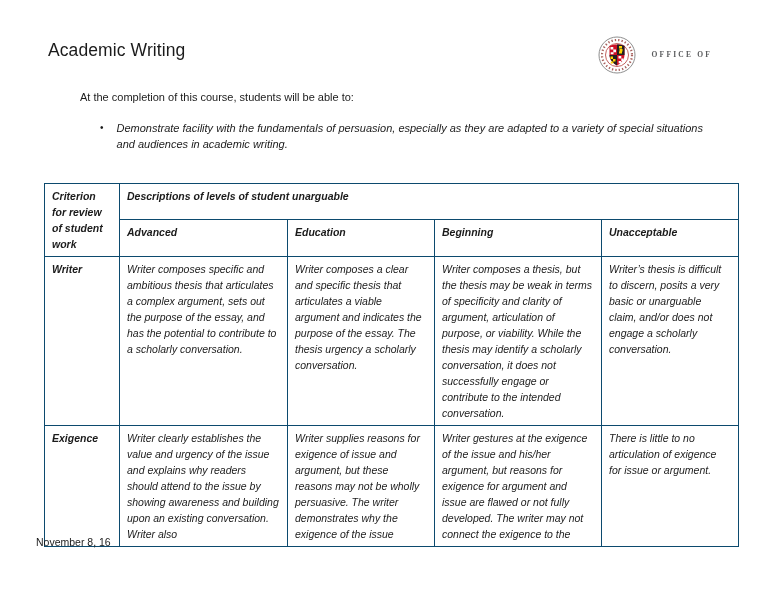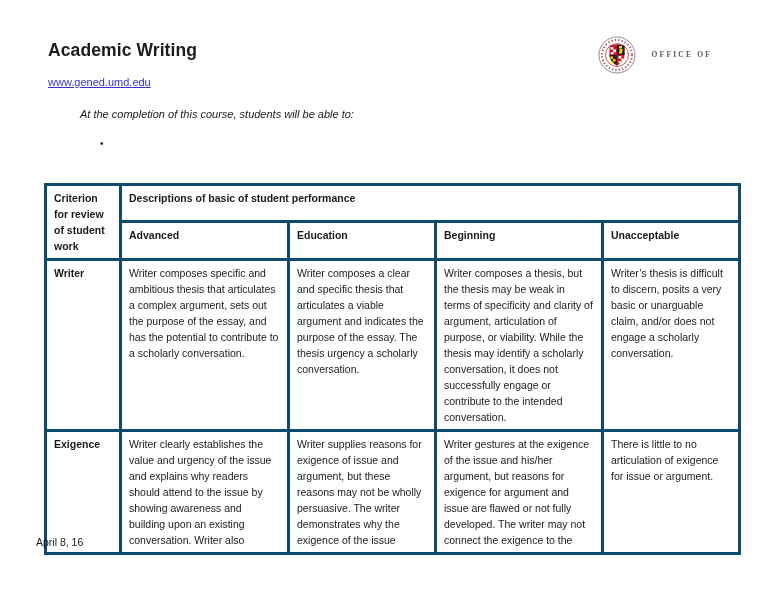--- a/index.html
+++ b/index.html
@@ -12,58 +12,59 @@
     overflow: hidden;
   }
   .page { position: relative; width: 768px; height: 593px; }
 
   
   .header {
     display: flex; justify-content: space-between; align-items: flex-start;
     padding: 38px 56px 0 48px;
   }
   .page-title {
-    font-size: 17.5px; font-weight: bold; letter-spacing: 0.1px;
+    font-size: 17.5px; font-weight: normal; letter-spacing: 0.1px;
     margin: 2px 0 0 0;
   }
   .logo { display: flex; align-items: center; gap: 16px; margin-top: -2px; text-align: right; }
   .logo-seal { width: 38px; height: 38px; flex: 0 0 auto; }
   .logo-text { display: flex; flex-direction: column; color: #595a5c; font-family: "Liberation Serif", serif; }
   .logo-line1 { font-size: 7.5px; letter-spacing: 2.2px; font-weight: bold; margin-bottom: 1px; }
   .logo-line2 { font-size: 13px; letter-spacing: 0.6px; }
 
   
   .intro p { margin: 0; font-size: 11px; line-height: 16.5px; }
   .p1 { margin: 17px 30px 0 48px !important; width: 690px; }
   .link-line { margin: 0 0 0 48px !important; }
   .link-line a { color: #3636cf; text-decoration: underline; }
   .p2 { margin: 14px 30px 0 48px !important; width: 690px; }
   .outcome-lead {
-    margin: 15px 0 0 80px !important; font-style: italic;
+    margin: 15px 0 0 80px !important; 
   }
   .outcome-bullet {
     display: flex; gap: 13px; margin: 14px 0 0 100px;
     font-size: 11px; line-height: 16.5px; font-style: italic;
   }
   .bullet-marker { font-style: normal; font-size: 10px; line-height: 16.5px; }
   .outcome-bullet-text { width: 600px; margin: 0; }
 
   
   table.rubric {
     border-collapse: collapse;
     margin: 30px 0 0 44px;
     width: 694px;
     table-layout: fixed;
     font-size: 10.5px; line-height: 16px;
   }
   table.rubric th, table.rubric td {
-    border: 3px solid #0c4a6e;
+    border: 1px solid #0c4a6e;
     vertical-align: top;
     text-align: left;
     padding: 4px 8px 4px 7px;
+    font-style: italic;
   }
   table.rubric th { font-weight: bold; }
   .hdr-row-1 th { height: 30px; }
   .hdr-row-2 th { height: 30px; margin-left: 12px; }
   tr.row-thesis td { height: 125px; }
   tr.row-exigence td { height: 96px; }
 
   
   .footer-date {
     position: absolute; left: 36px; top: 536px;
@@ -91,39 +92,39 @@
         <path d="M12.5 11 h2.8 v2.6 h-2.8 z M15.3 13.6 h2.7 v2.6 h-2.7 z M12.7 16.2 h2.8 v2 h-2.8 z" fill="#ffffff"></path>
         <path d="M20.5 20 h2.8 v2.6 h-2.8 z M23.3 22.6 h2 v2.4 h-2 z M20.7 25 h2.6 v2.2 h-2.6 z" fill="#ffffff"></path>
       </svg>
       <div class="logo-text">
         <span class="logo-line1">OFFICE OF</span>
       </div>
     </div>
   </div>
 
   <div class="intro">
-    <p class="link-line"><a href="#">www.gened.umd.edu</a></p>
     <p class="outcome-lead">At the completion of this course, students will be able to:</p>
     <div class="outcome-bullet">
       <span class="bullet-marker">•</span>
+      <p class="outcome-bullet-text">Demonstrate facility with the fundamentals of persuasion, especially as they are adapted to a variety of special situations and audiences in academic writing.</p>
     </div>
   </div>
 
   <table class="rubric">
     <colgroup>
       <col style="width:75px">
       <col style="width:168px">
       <col style="width:147px">
       <col style="width:167px">
       <col style="width:137px">
     </colgroup>
     <tbody>
       <tr class="hdr-row-1">
         <th rowspan="2">Criterion for review of student work</th>
-        <th colspan="4">Descriptions of basic of student performance</th>
+        <th colspan="4">Descriptions of levels of student unarguable</th>
       </tr>
       <tr class="hdr-row-2">
         <th>Advanced</th>
         <th>Education</th>
         <th>Beginning</th>
         <th>Unacceptable</th>
       </tr>
       <tr class="row-thesis">
         <td style="font-weight:bold">Writer</td>
         <td>Writer composes specific and ambitious thesis that articulates a complex argument, sets out the purpose of the essay, and has the potential to contribute to a scholarly conversation.</td>
@@ -134,15 +135,15 @@
       <tr class="row-exigence">
         <td style="font-weight:bold">Exigence</td>
         <td>Writer clearly establishes the value and urgency of the issue and explains why readers should attend to the issue by showing awareness and building upon an existing conversation. Writer also</td>
         <td>Writer supplies reasons for exigence of issue and argument, but these reasons may not be wholly persuasive. The writer demonstrates why the exigence of the issue</td>
         <td>Writer gestures at the exigence of the issue and his/her argument, but reasons for exigence for argument and issue are flawed or not fully developed. The writer may not connect the exigence to the</td>
         <td>There is little to no articulation of exigence for issue or argument.</td>
       </tr>
     </tbody>
   </table>
 
-  <div class="footer-date">April 8, 16</div>
+  <div class="footer-date">November 8, 16</div>
 
 </div>
 
 </body></html>

